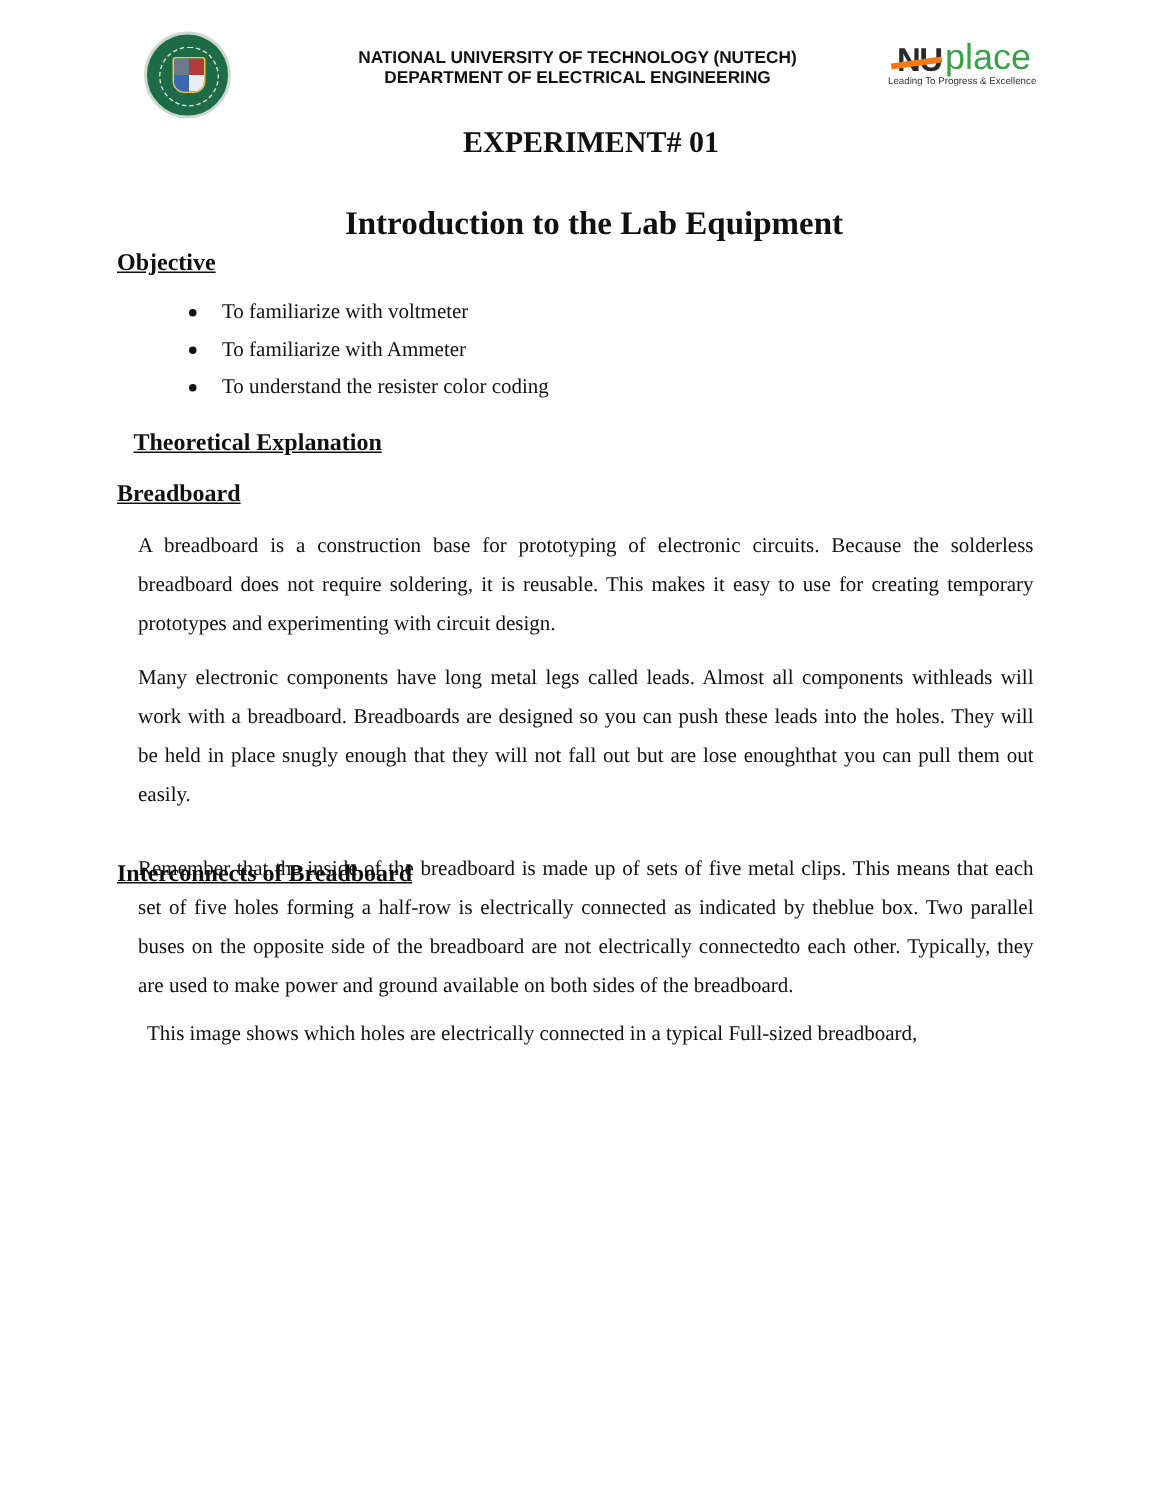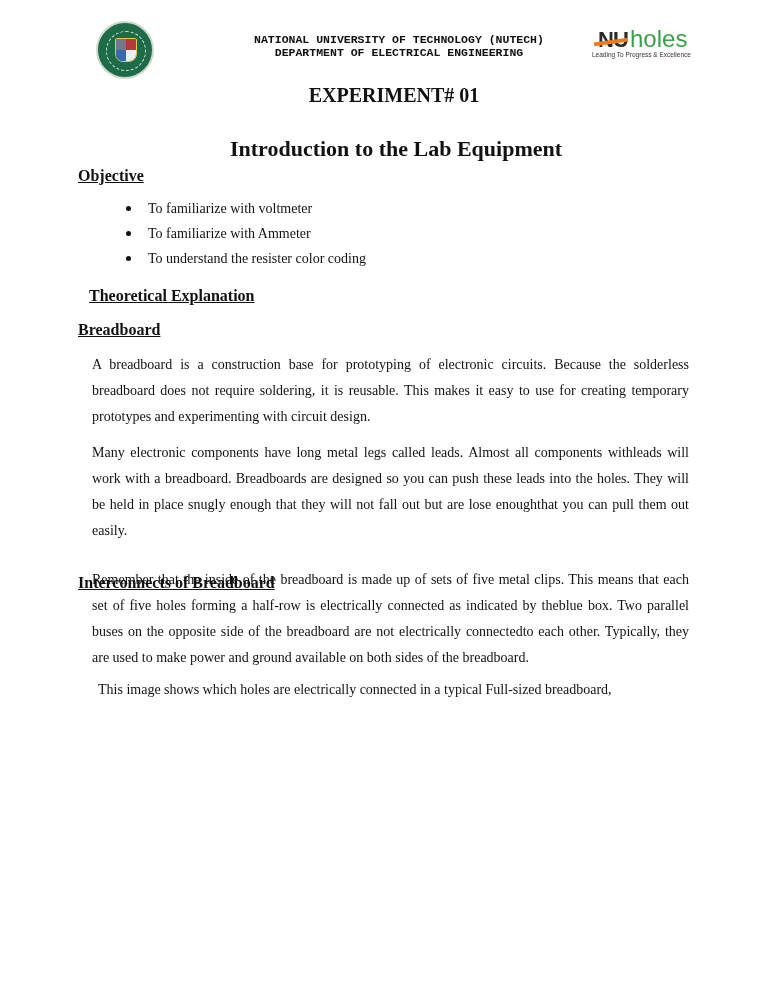--- a/index.html
+++ b/index.html
@@ -2,21 +2,21 @@
 <html><head>
 <meta charset="utf-8">
 <style>
   html, body { margin: 0; padding: 0; background: #ffffff; }
   body { width: 768px; height: 994px; position: relative; overflow: hidden; font-family: "Liberation Serif", serif; color: #111; }
   .header { position: absolute; left: 0; top: 0; width: 768px; height: 80px; }
   .seal { position: absolute; left: 96px; top: 21px; width: 58px; height: 58px; border-radius: 50%; background: #1e6b48; border: 2px solid #cfd8d0; box-sizing: border-box; }
   .seal .ring { position: absolute; left: 8px; top: 8px; width: 38px; height: 38px; border-radius: 50%; border: 1px dashed #d9e5dc; }
   .seal .shield { position: absolute; left: 17px; top: 15px; width: 20px; height: 22px; display: grid; grid-template-columns: 1fr 1fr; grid-template-rows: 1fr 1fr; border: 1px solid #e6c65a; border-radius: 2px 2px 8px 8px; overflow: hidden; }
   .seal .q1 { background: #6d7a8a; } .seal .q2 { background: #b23a3a; } .seal .q3 { background: #3b67b0; } .seal .q4 { background: #e9eef2; }
-  .uni-title { position: absolute; left: 174px; top: 33px; width: 450px; text-align: center; font-family: Liberation Mono, monospace; font-weight: bold; font-size: 11.5px; line-height: 13px; color: #111; }
+  .uni-title { position: absolute; left: 160px; top: 33px; width: 450px; text-align: center; font-family: Liberation Sans, sans-serif; font-weight: bold; font-size: 11.5px; line-height: 13px; color: #111; }
   .logo { position: absolute; left: 556px; top: 29px; width: 120px; height: 32px; margin-left: 36px; }
   .logo .nu { position: absolute; left: 6px; top: -2px; font-family: "Liberation Sans", sans-serif; font-weight: bold; font-size: 22px; color: #2a2a2a; letter-spacing: -1px; }
   .logo .nu::before { content: ""; position: absolute; left: -4px; top: 13px; width: 34px; height: 4px; background: #f07a18; transform: rotate(-8deg); }
   .logo .tech { position: absolute; left: 38px; top: -4px; font-family: "Liberation Sans", sans-serif; font-size: 24px; color: #3aa04a; }
   .logo .tag { position: absolute; left: 0px; top: 22px; font-family: "Liberation Sans", sans-serif; font-size: 6.5px; color: #333; white-space: nowrap; }
 
   .exp-title { position: absolute; left: 0; top: 84px; width: 768px; text-align: center; padding-left: 20px; box-sizing: border-box; font-weight: bold; font-size: 20px; }
   .main-title { position: absolute; left: 0; top: 136px; width: 768px; text-align: center; padding-left: 24px; box-sizing: border-box; font-weight: bold; font-size: 22px; }
   .h-obj { position: absolute; left: 78px; top: 167px; font-weight: bold; font-size: 16px; text-decoration: underline; }
   .bullets { position: absolute; left: 124px; top: 200px; margin: 0; padding: 0; list-style: none; }
@@ -43,21 +43,21 @@
         <div class="q3"></div>
         <div class="q4"></div>
     </div>
   </div>
   <div class="uni-title">
     <div>NATIONAL UNIVERSITY OF TECHNOLOGY (NUTECH)</div>
     <div>DEPARTMENT OF ELECTRICAL ENGINEERING</div>
   </div>
   <div class="logo">
     <span class="nu">NU</span>
-    <span class="tech">holes</span>
+    <span class="tech">place</span>
     <span class="tag">Leading To Progress &amp; Excellence</span>
   </div>
 </div>
 
 <div class="exp-title">EXPERIMENT# 01</div>
 <div class="main-title">Introduction to the Lab Equipment</div>
 
 <div class="h-obj">Objective</div>
 <ul class="bullets">
   <li><span class="dot"></span><span>To familiarize with voltmeter</span></li>

